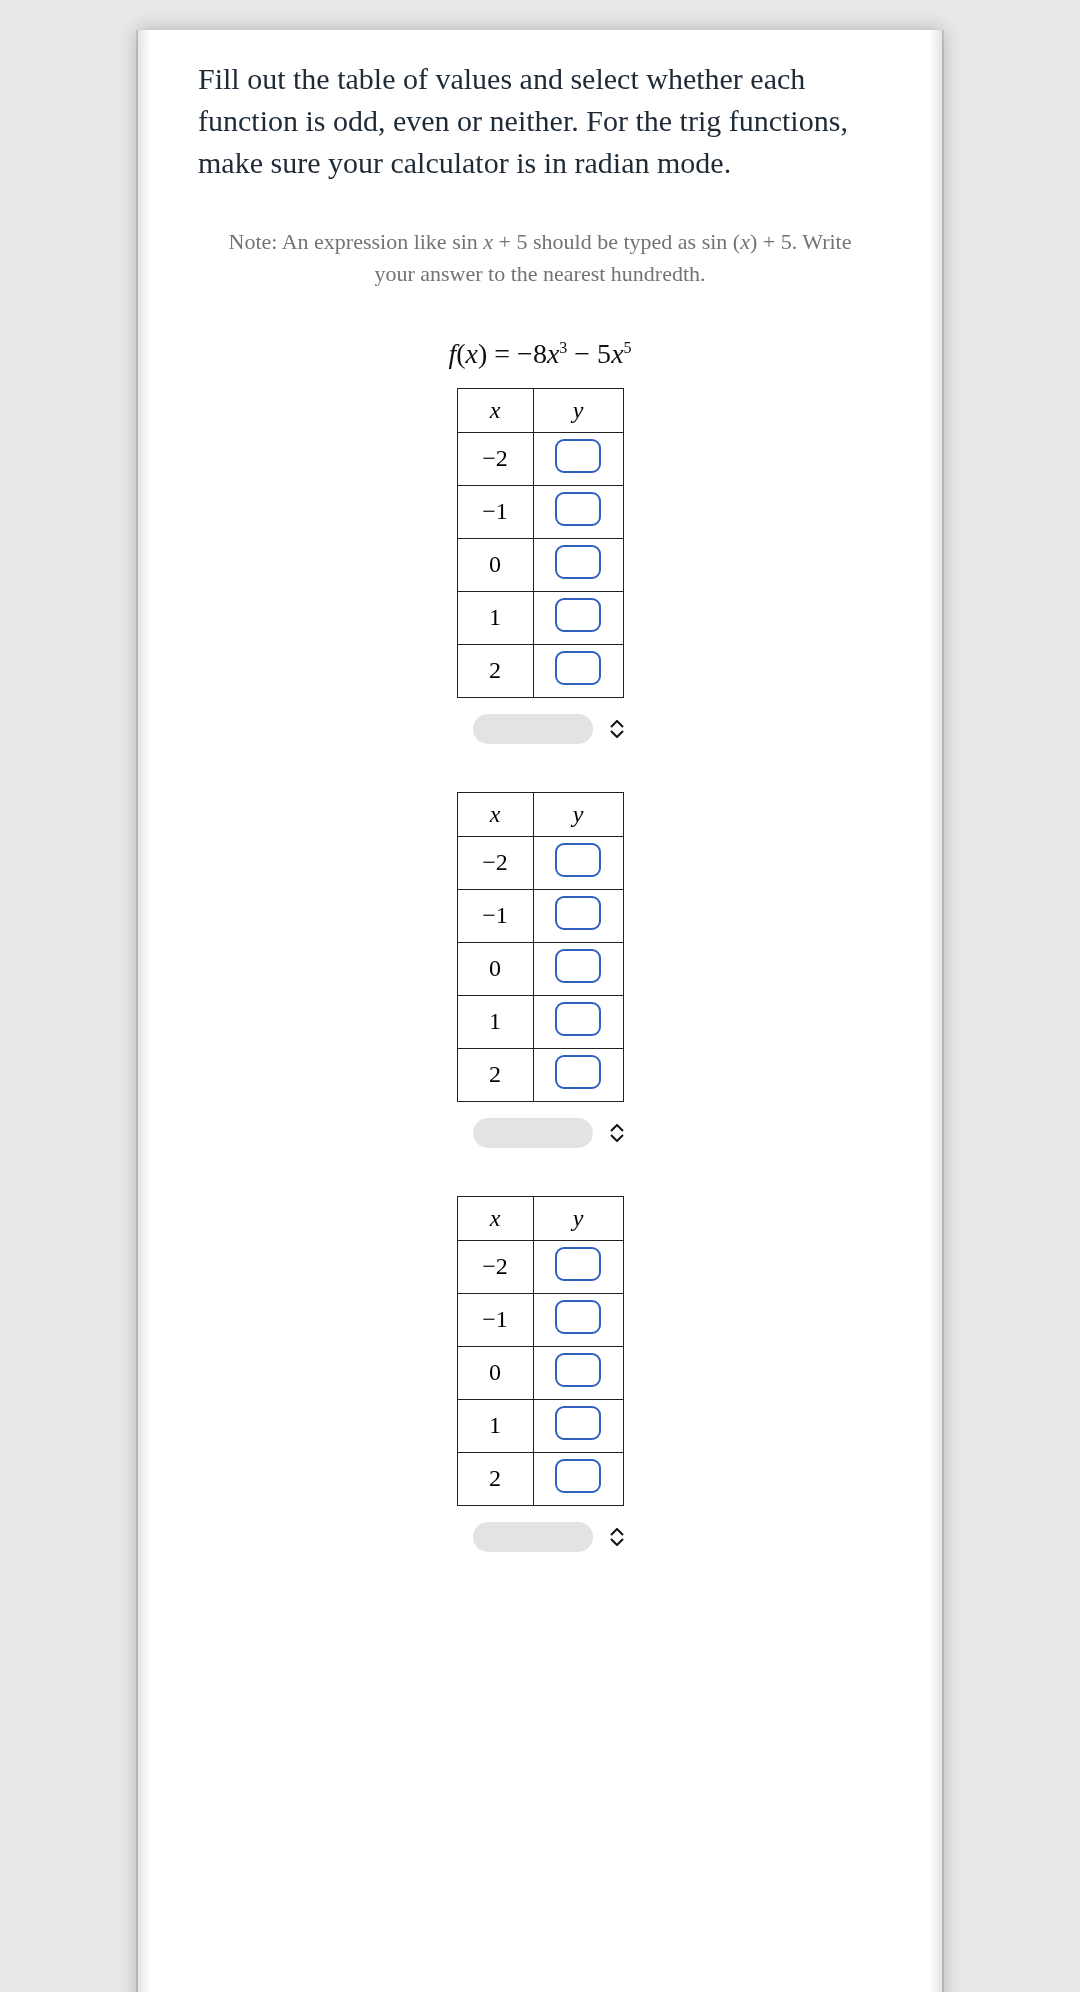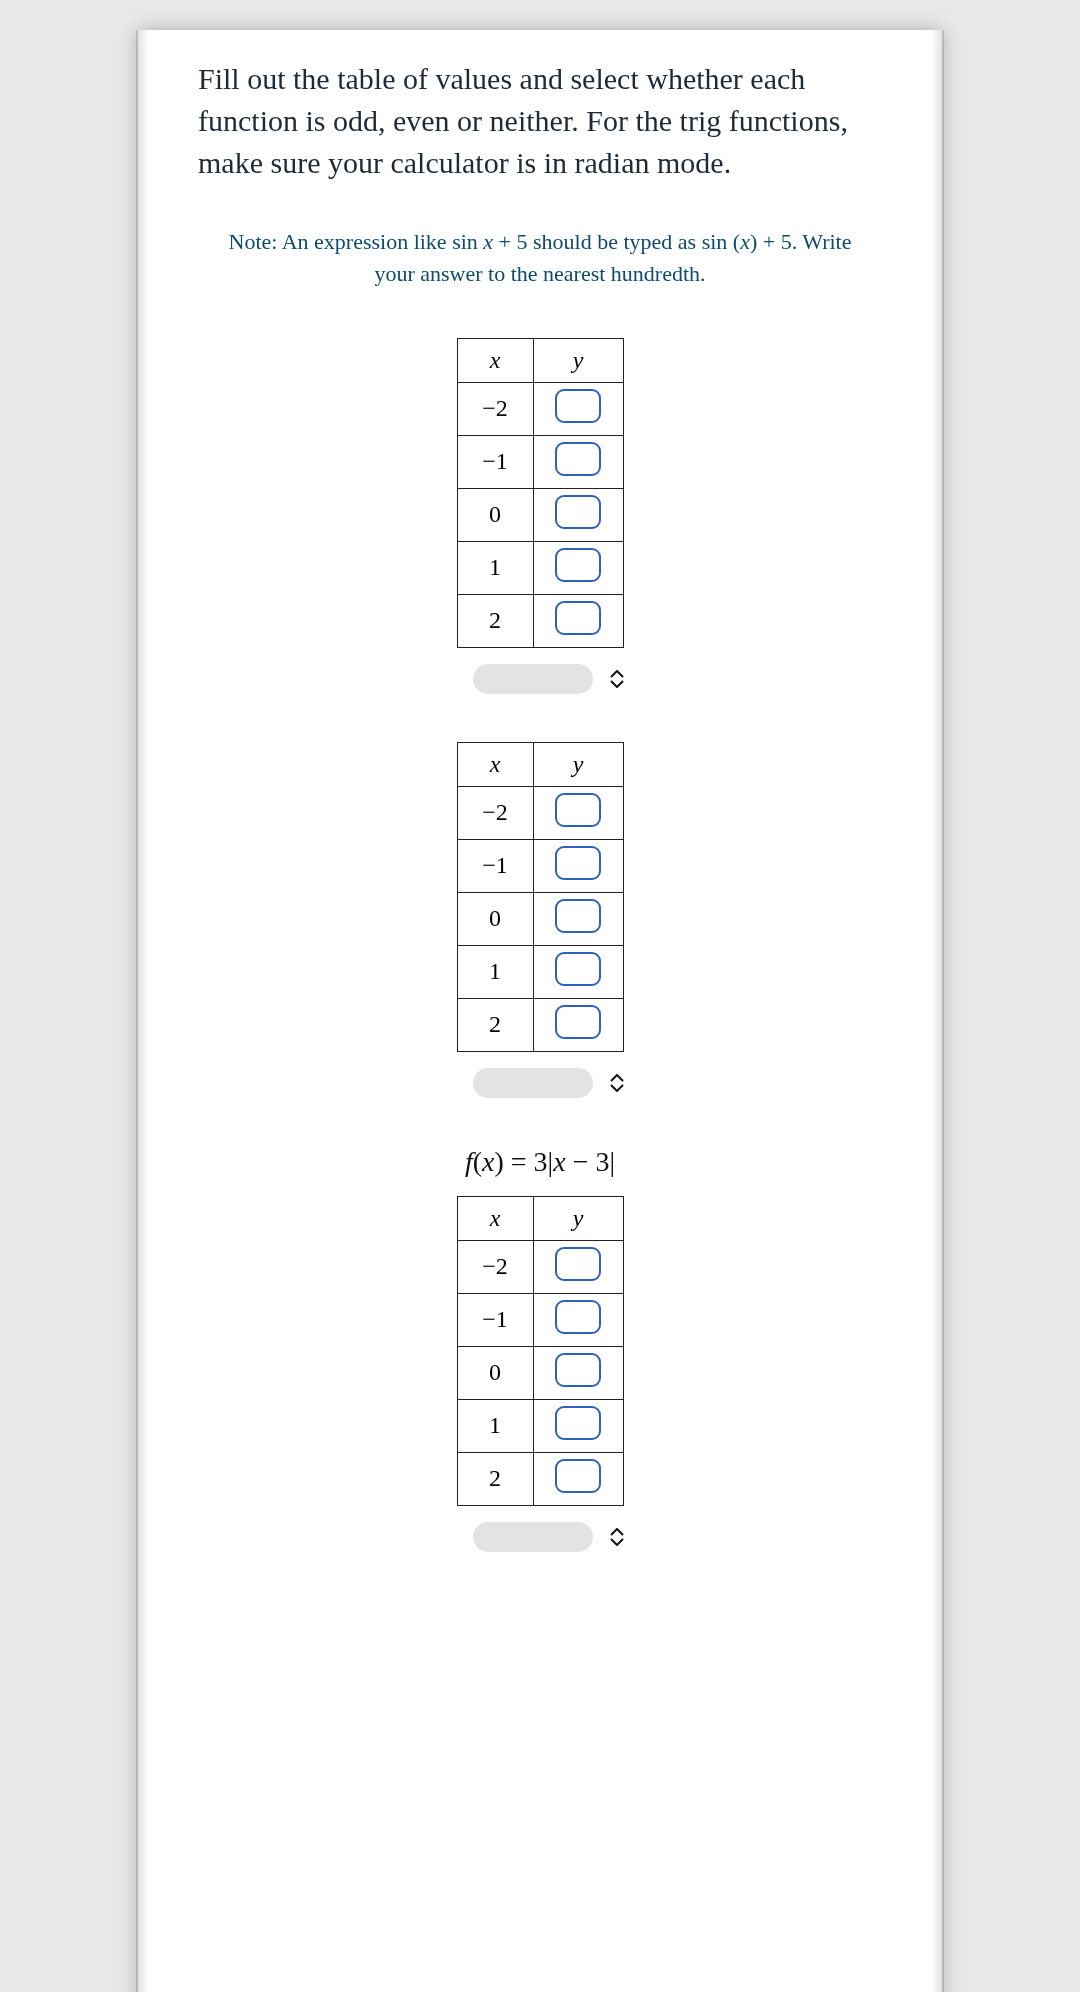--- a/index.html
+++ b/index.html
@@ -32,21 +32,21 @@
   .page-wrap::after  { right: -2px; background: linear-gradient(to left, rgba(0,0,0,0.12), rgba(0,0,0,0)); }
 
   .instructions {
     font-size: 30px;
     line-height: 1.4;
     color: #1f2a37;
     margin-bottom: 42px;
   }
   .note {
     font-size: 22px;
-    color: #0c4a6e;
+    color: #737373;
     text-align: center;
     line-height: 1.45;
     margin: 0 auto 48px auto;
     max-width: 640px;
   }
   .note .math { font-family: 'Times New Roman', serif; }
 
   .func-block { text-align: center; margin-bottom: 48px; }
   .func-eq {
     font-size: 28px;
@@ -119,20 +119,23 @@
 
 <div class="page-wrap">
 
   <div class="instructions">Fill out the table of values and select whether each function is odd, even or neither. For the trig functions, make sure your calculator is in radian mode.</div>
 
   <div class="note">
     <span>Note: An expression like </span><span class="math">sin <i>x</i> + 5</span><span> should be typed as </span><span class="math">sin (<i>x</i>) + 5</span><span>. Write your answer to the nearest hundredth.</span>
   </div>
 
   <div class="func-block">
+    <div class="func-eq">
+      f<span class="rm">(</span>x<span class="rm">)</span> <span class="rm">=</span> <span class="rm">−8</span>x<sup>3</sup> <span class="rm">− 5</span>x<sup>5</sup>
+    </div>
     <table class="values">
       <tbody>
           <tr>
         <th class="col-x">x</th>
         <th class="col-y">y</th>
       </tr>
       <tr>
             <td class="x-cell">−2</td>
             <td class="y-cell"><span class="y-input"></span></td>
           </tr>
@@ -203,23 +206,20 @@
             <path d="M1 7 L7 1 L13 7" fill="none" stroke="#111" stroke-width="2"></path>
           </svg>
         <svg width="14" height="8" viewBox="0 0 14 8">
             <path d="M1 1 L7 7 L13 1" fill="none" stroke="#111" stroke-width="2"></path>
           </svg>
       </span>
     </div>
   </div>
 
   <div class="func-block">
-    <div class="func-eq">
-      f<span class="rm">(</span>x<span class="rm">)</span> <span class="rm">= 3|</span>x <span class="rm">− 3|</span>
-    </div>
     <table class="values">
       <tbody>
           <tr>
         <th class="col-x">x</th>
         <th class="col-y">y</th>
       </tr>
       <tr>
             <td class="x-cell">−2</td>
             <td class="y-cell"><span class="y-input"></span></td>
           </tr>

